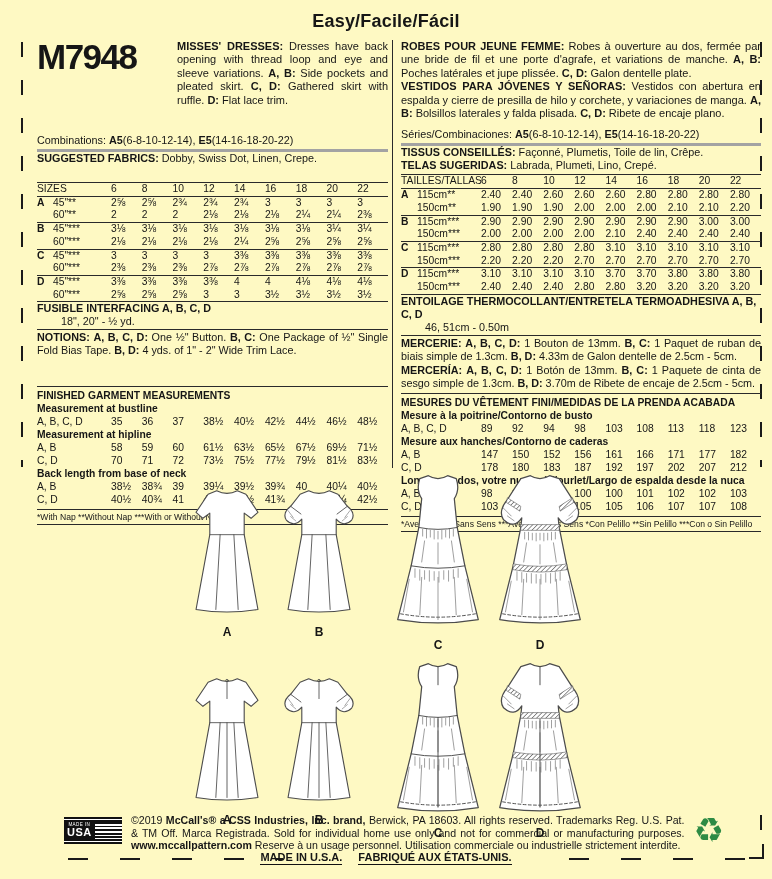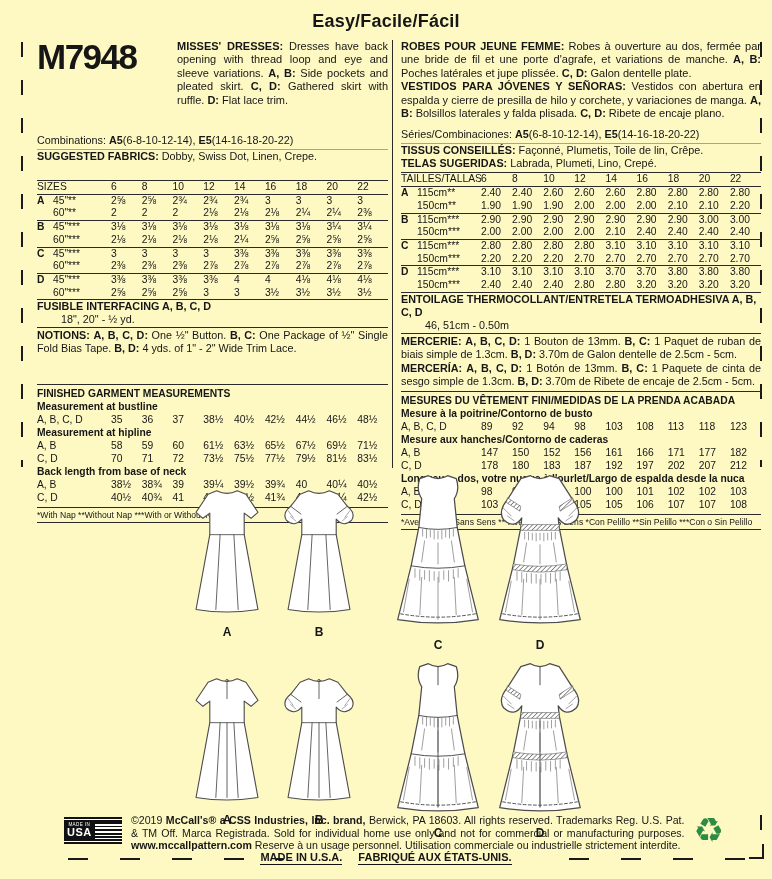--- a/index.html
+++ b/index.html
@@ -22,21 +22,21 @@
   .col.en{left:37px;width:351px;}
   .col.fr{left:401px;width:360px;}
   .divider{position:absolute;left:392px;top:40px;height:428px;width:1px;background:#2a2a2a;}
 
   .pattern-head{display:flex;gap:26px;align-items:flex-start;}
   .pattern-number{font-size:35px;font-weight:bold;letter-spacing:-1.5px;line-height:34px;flex:0 0 114px;}
   .desc{text-align:justify;font-size:11px;line-height:13.4px;}
   .seg-b{font-weight:bold;}
 
   .line{margin:0;}
-  .rule-b{border-bottom:1px solid #a3a3a3;padding-bottom:2px;}
+  .rule-b{border-bottom:3px solid #a3a3a3;padding-bottom:2px;}
   .combos{margin-top:27px;}
   .fr .combos{margin-top:8px;}
 
   
   .tbl{margin-top:2px;border-bottom:1px solid #2a2a2a;font-size:10.3px;}
   .trow{display:grid;grid-template-columns:16px 58px repeat(9,1fr);line-height:12.7px;}
   .fr-grid .trow{grid-template-columns:16px 64px repeat(9,1fr);}
   .trow.thead{border-top:1px solid #2a2a2a;font-weight:normal;}
   .trow.group-start{border-top:1px solid #2a2a2a;}
   .tcell{white-space:nowrap;overflow:visible;}
@@ -416,21 +416,21 @@
           <div class="tcell ">2.80</div>
           <div class="tcell ">2.80</div>
           <div class="tcell ">3.20</div>
           <div class="tcell ">3.20</div>
           <div class="tcell ">3.20</div>
           <div class="tcell ">3.20</div>
         </div>
       </div>
     <div class="line interfacing-title">ENTOILAGE THERMOCOLLANT/ENTRETELA TERMOADHESIVA A, B, C, D</div>
     <div class="line interfacing-detail">46, 51cm - 0.50m</div>
-    <div class="line notions"><span class="seg-b">MERCERIE:</span><span> </span><span class="seg-b">A, B, C, D:</span><span> 1 Bouton de 13mm. </span><span class="seg-b">B, C:</span><span> 1 Paquet de ruban de biais simple de 1.3cm. </span><span class="seg-b">B, D:</span><span> 3.70m de Galon dentelle de 2.5cm - 5cm.</span></div>
+    <div class="line notions"><span class="seg-b">MERCERIE:</span><span> </span><span class="seg-b">A, B, C, D:</span><span> 1 Bouton de 13mm. </span><span class="seg-b">B, C:</span><span> 1 Paquet de ruban de biais simple de 1.3cm. </span><span class="seg-b">B, D:</span><span> 4.33m de Galon dentelle de 2.5cm - 5cm.</span></div>
     <div class="line notions"><span class="seg-b">MERCERÍA:</span><span> </span><span class="seg-b">A, B, C, D:</span><span> 1 Botón de 13mm. </span><span class="seg-b">B, C:</span><span> 1 Paquete de cinta de sesgo simple de 1.3cm. </span><span class="seg-b">B, D:</span><span> 3.70m de Ribete de encaje de 2.5cm - 5cm.</span></div>
     <div class="fin" style="margin-top:3px">
       <div class="fin-title">MESURES DU VÊTEMENT FINI/MEDIDAS DE LA PRENDA ACABADA</div>
       <div>
           <div class="fin-head">Mesure à la poitrine/Contorno de busto</div>
           <div class="finrow">
             <div class="tcell ">A, B, C, D</div>
             <div class="tcell ">89</div>
             <div class="tcell ">92</div>
             <div class="tcell ">94</div>

